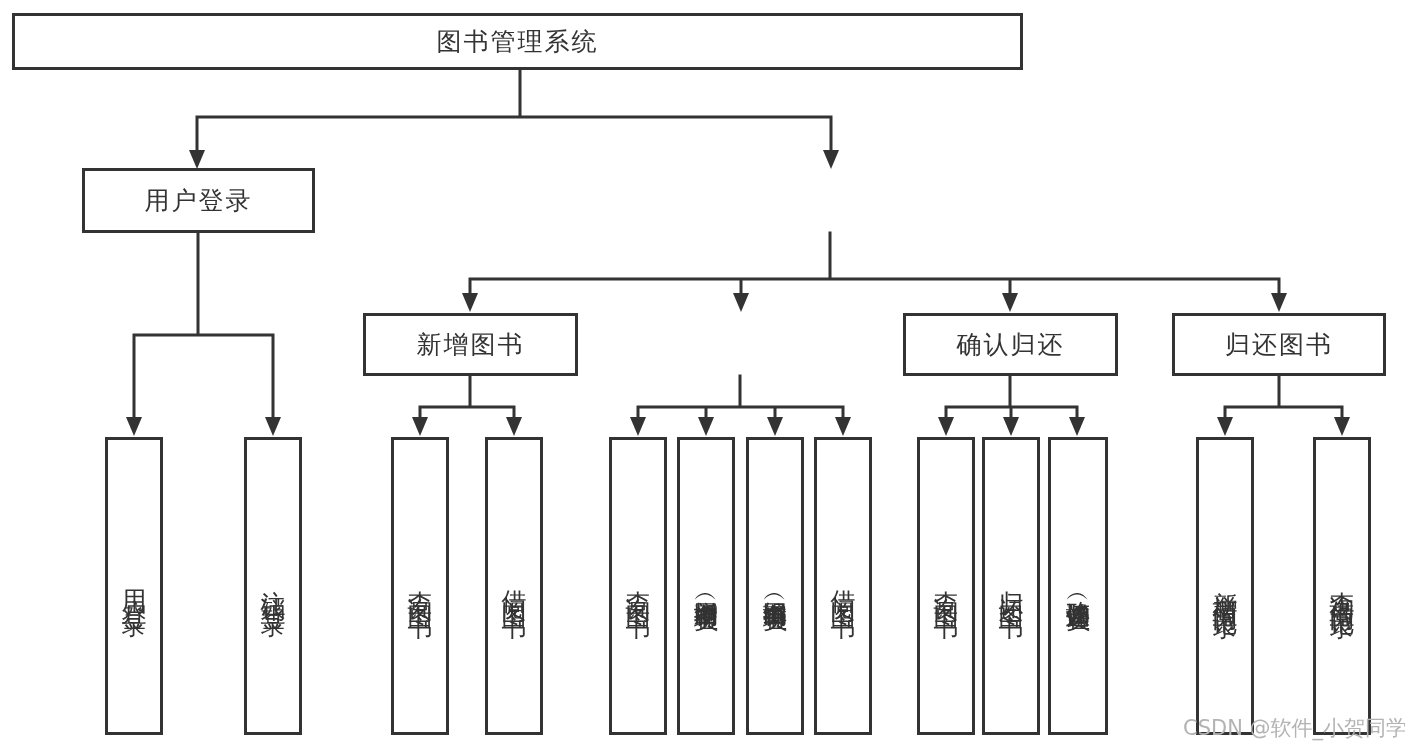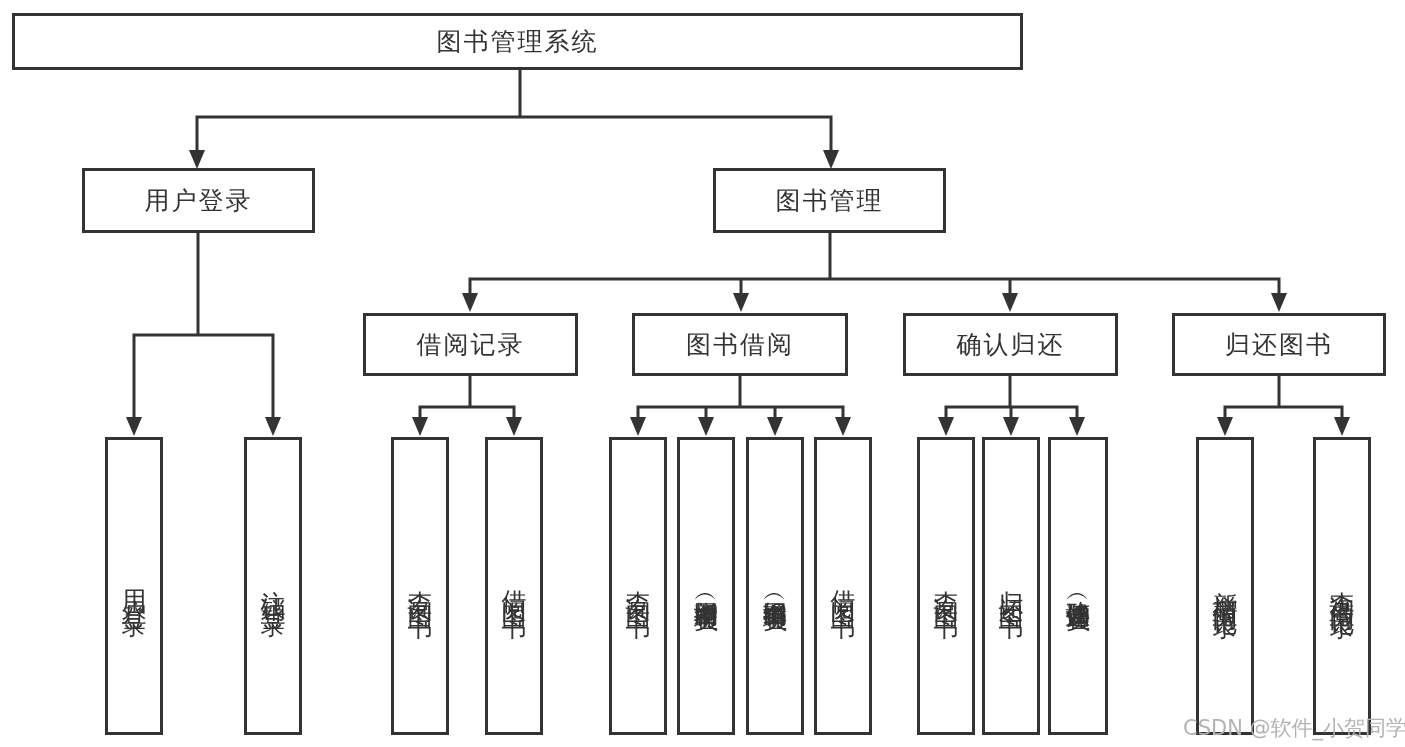--- a/index.html
+++ b/index.html
@@ -115,29 +115,23 @@
     </g>
   </svg>
 
   <div class="node" style="left:12px; top:13px; width:1011px; height:57px;">
     <span class="h-label">图书管理系统</span>
   </div>
 
   <div class="node" style="left:82px; top:168px; width:233px; height:65px;">
     <span class="h-label">用户登录</span>
   </div>
-  <div class="node" style="left:713px; top:168px; width:233px; height:65px;">
-    <span class="h-label">图书管理</span>
-  </div>
 
   <div class="node" style="left:363px; top:313px; width:215px; height:63px;">
-    <span class="h-label">借阅记录</span>
-  </div>
-  <div class="node" style="left:632px; top:313px; width:216px; height:63px;">
-    <span class="h-label">图书借阅</span>
+    <span class="h-label">新增图书</span>
   </div>
   <div class="node" style="left:903px; top:313px; width:215px; height:63px;">
     <span class="h-label">确认归还</span>
   </div>
   <div class="node" style="left:1172px; top:313px; width:214px; height:63px;">
     <span class="h-label">归还图书</span>
   </div>
 
   <div class="node leaf" style="left:105px;">
     <span class="v-label">用户登录</span>

